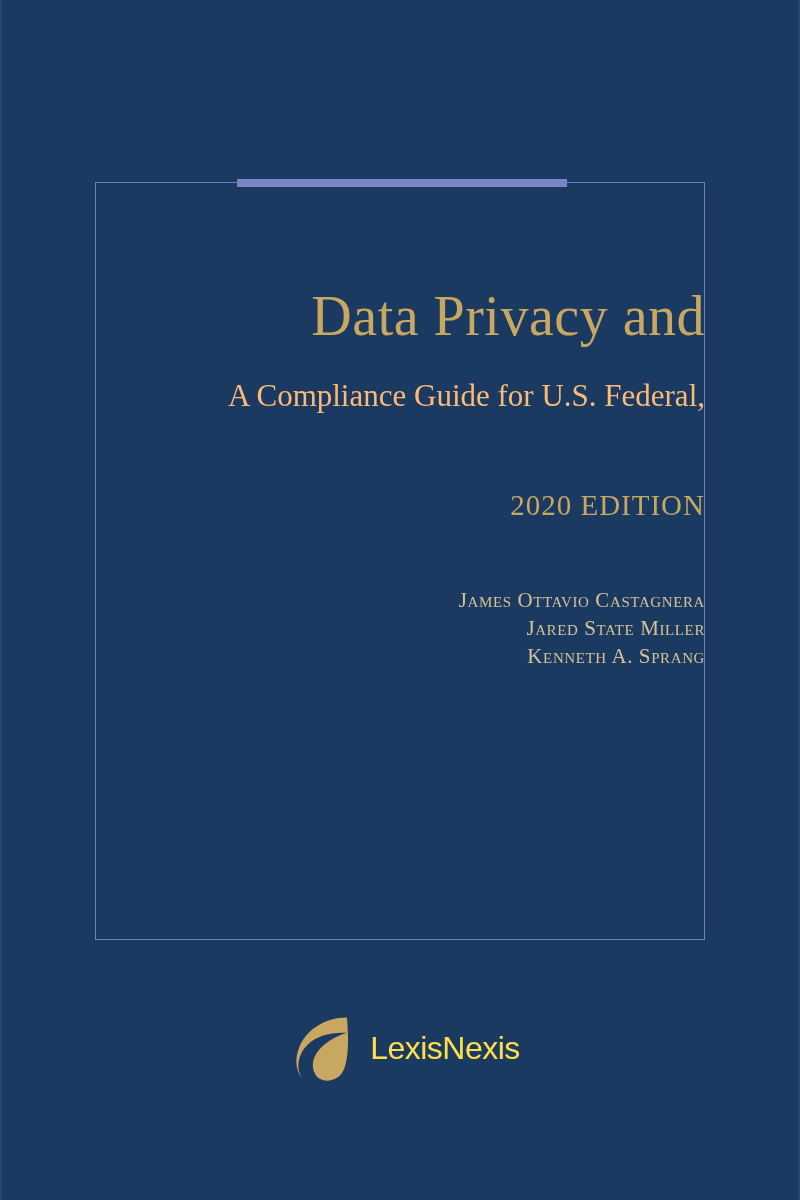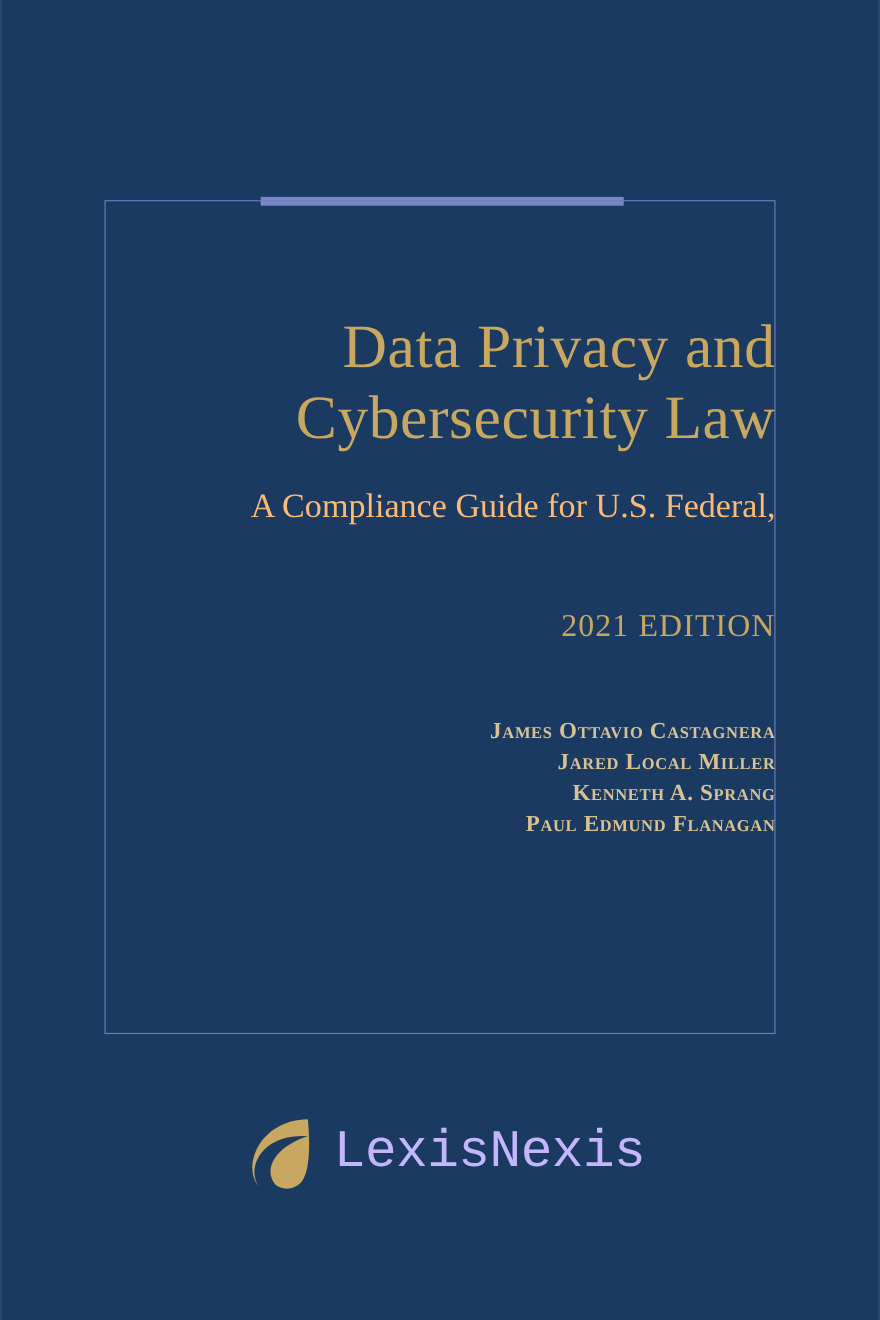--- a/index.html
+++ b/index.html
@@ -82,21 +82,20 @@
   .authors {
     margin: 64px 0 0 0;
     padding: 0;
     list-style: none;
   }
   .author {
     color: #d6c294;
     font-size: 21px;
     line-height: 28px;
     letter-spacing: 0.6px;
-    font-weight: bold;
   }
 
   
   .smallcaps {
     font-variant: small-caps;
   }
 
   .publisher {
     position: absolute;
     left: 0;
@@ -106,52 +105,50 @@
     align-items: center;
     justify-content: center;
     gap: 14px;
   }
   .publisher-mark {
     width: 76px;
     height: 76px;
     flex: 0 0 auto;
   }
   .publisher-name {
-    color: #c4b5fd;
-    font-family: Liberation Mono, monospace;
-    font-size: 48px;
+    color: #fde047;
+    font-family: Liberation Sans, sans-serif;
+    font-size: 32px;
     letter-spacing: -0.5px;
     line-height: 48px;
     white-space: nowrap;
   }
 </style>
 </head>
 <body>
 
 <div class="cover">
 
   <div class="edge-left"></div>
   <div class="edge-right"></div>
 
   <div class="frame-accent"></div>
   <div class="frame"></div>
 
   <div class="title-block">
     <h1 class="title">Data Privacy and</h1>
-    <h1 class="title">Cybersecurity Law</h1>
 
     <div class="subtitle">A Compliance Guide for U.S. Federal,</div>
 
-    <div class="edition">2021 EDITION</div>
+    <div class="edition">2020 EDITION</div>
 
     <ul class="authors">
       <li class="author smallcaps">James Ottavio Castagnera</li>
-      <li class="author smallcaps">Jared Local Miller</li>
+      <li class="author smallcaps">Jared State Miller</li>
       <li class="author smallcaps">Kenneth A. Sprang</li>
-      <li class="author smallcaps">Paul Edmund Flanagan</li>
     </ul>
   </div>
 
   <div class="publisher">
     <svg class="publisher-mark" viewBox="0 0 100 100">
       <path d="M88 10 C58 10 34 27 25 50 C19 65 21 80 29 90 C20 76 24 58 36 46 C48 34 66 29 88 30 C70 36 56 45 48 57 C41 68 42 80 49 88 C58 96 73 94 81 84 C90 72 91 42 88 10 Z" fill="#c8a760"></path>
     </svg>
     <div class="publisher-name">LexisNexis</div>
   </div>
 

